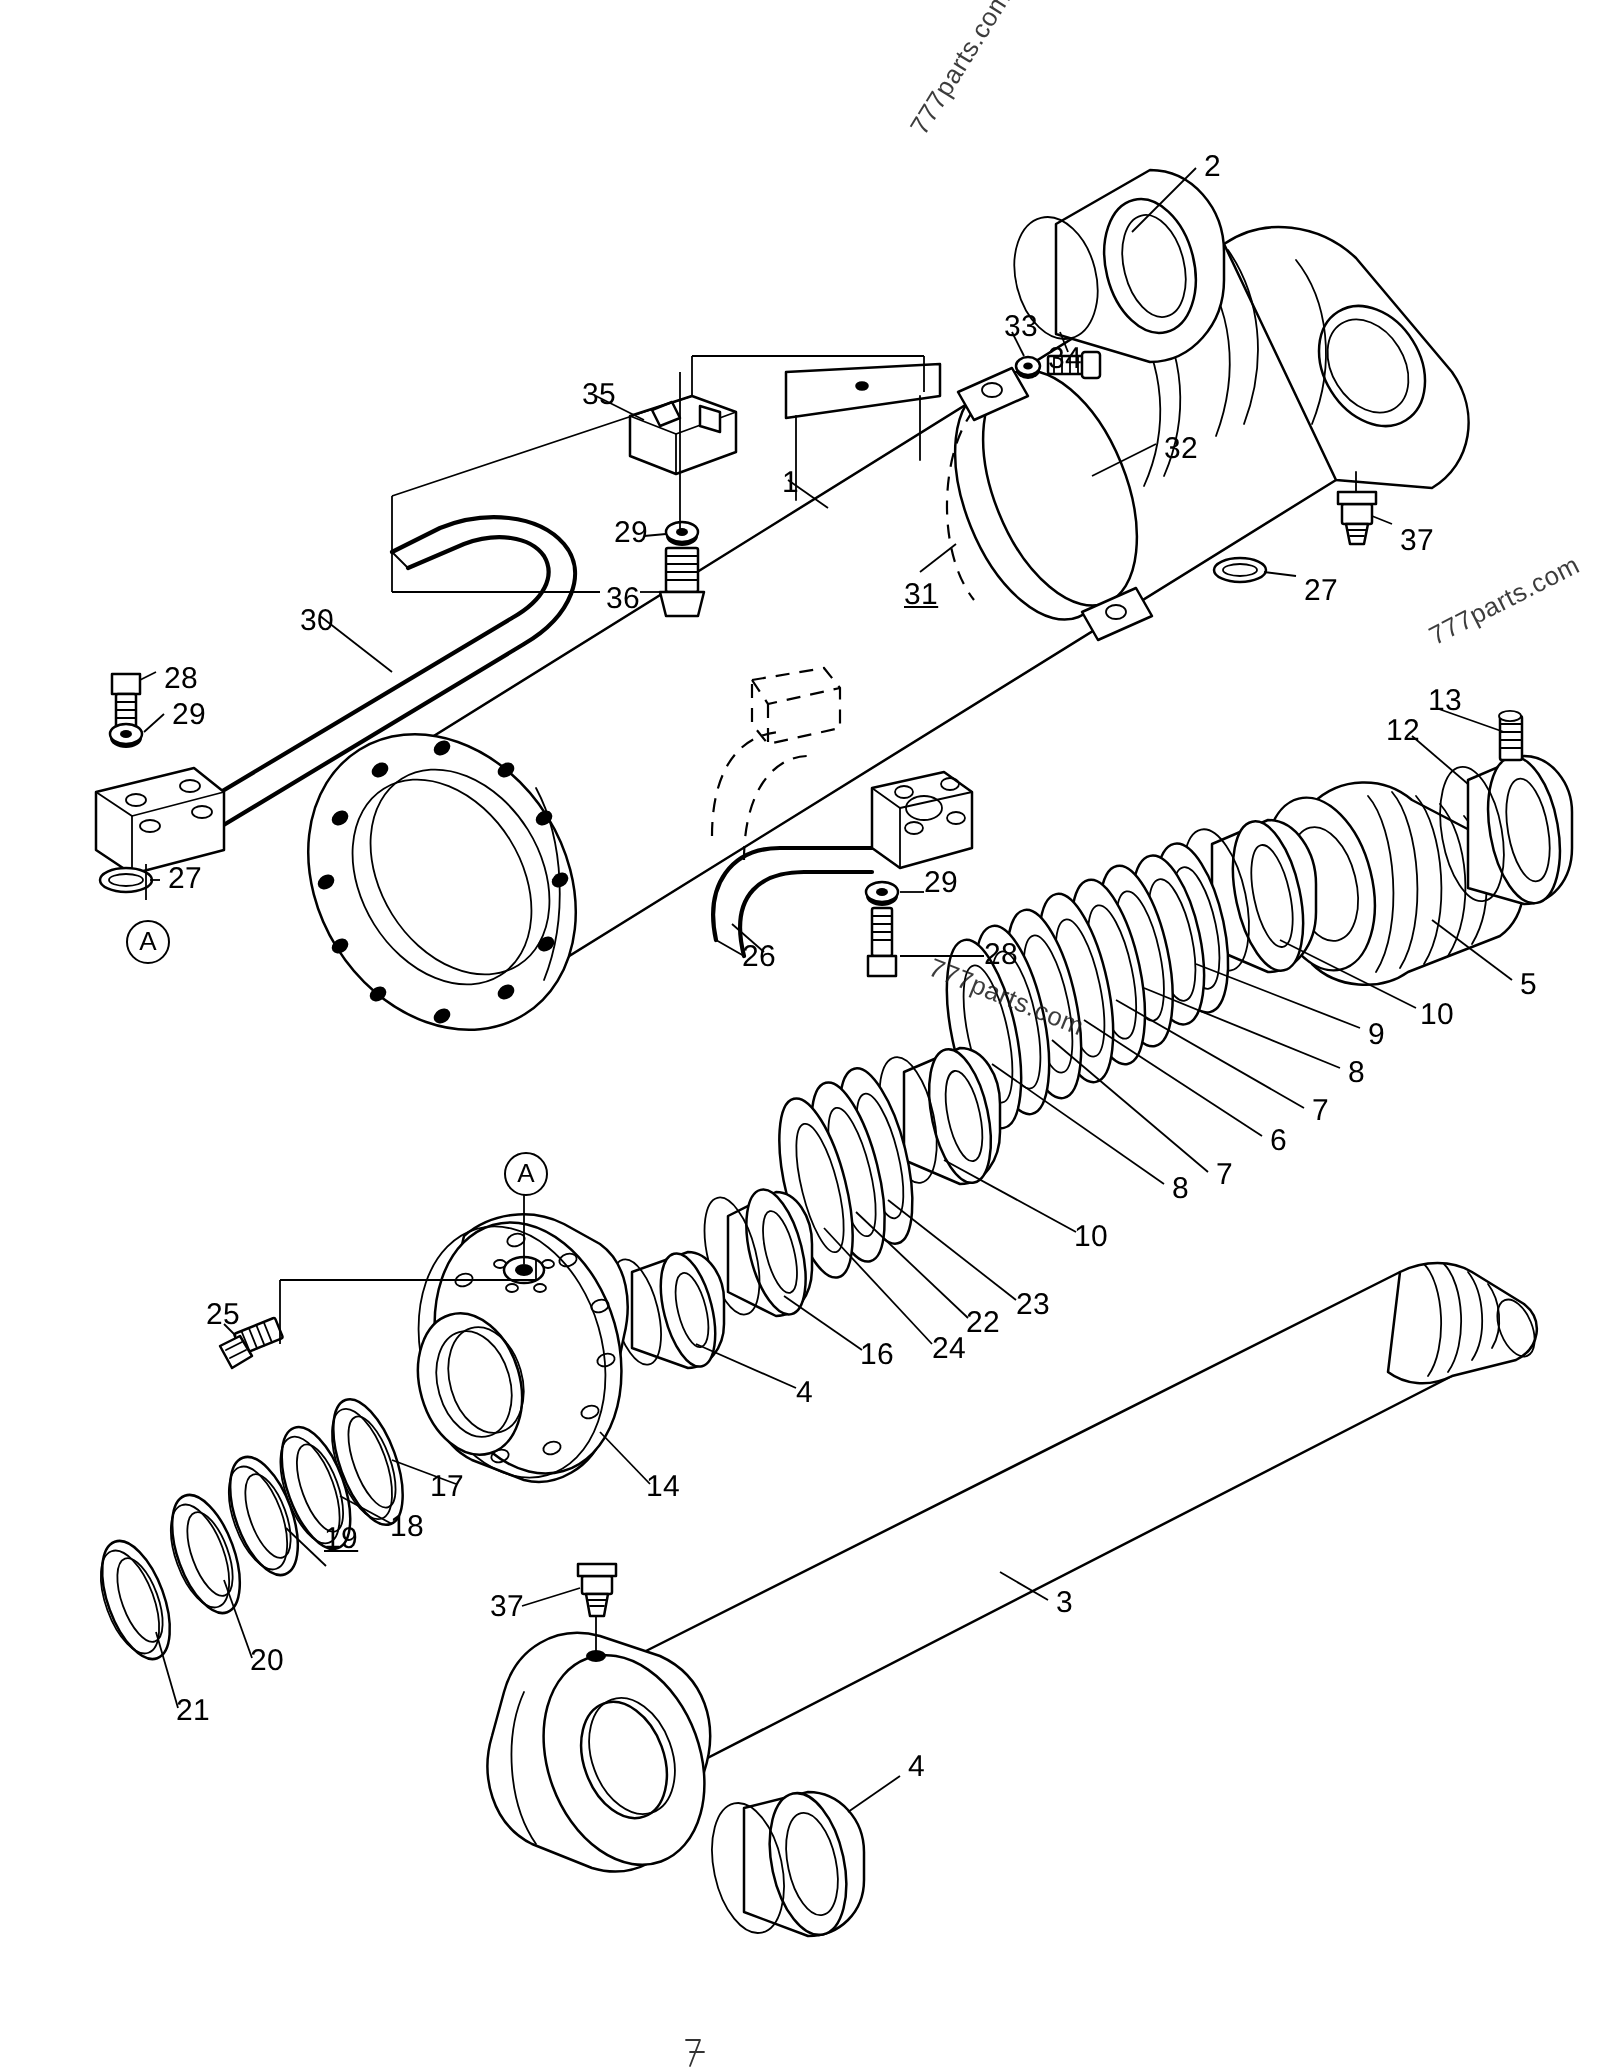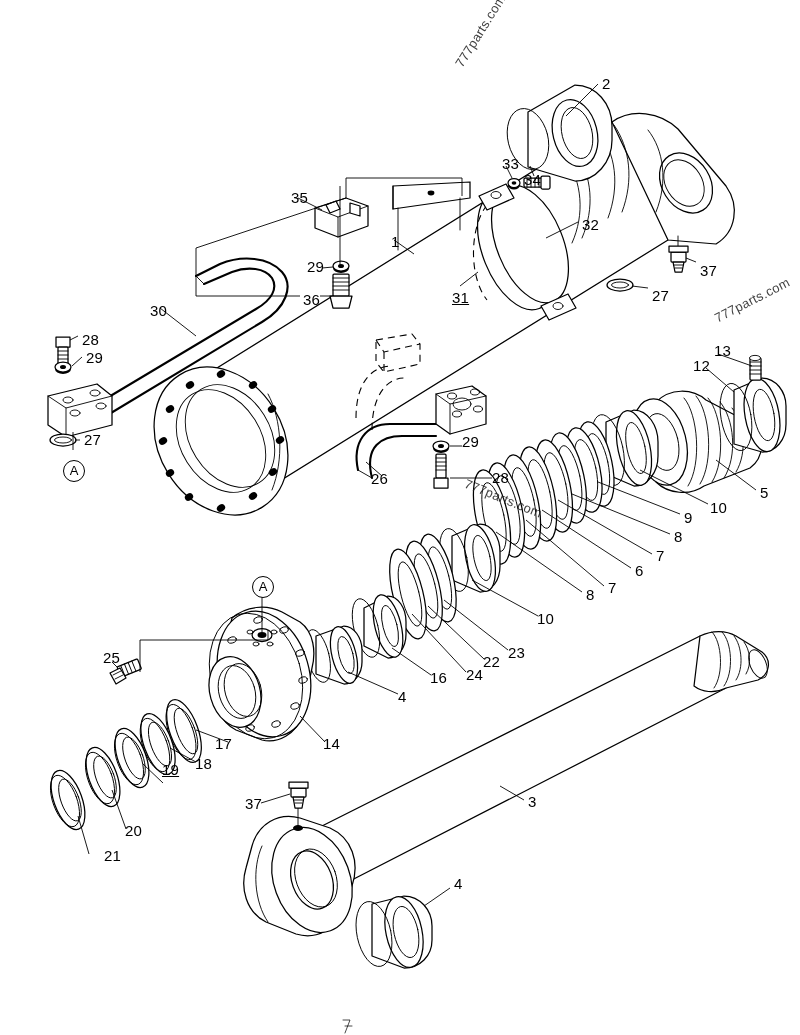--- a/index.html
+++ b/index.html
@@ -528,21 +528,21 @@
   <div class="callout" style="left:483px;top:654px;">22</div>
   <div class="callout" style="left:466px;top:667px;">24</div>
   <div class="callout" style="left:430px;top:670px;">16</div>
   <div class="callout" style="left:398px;top:689px;">4</div>
   <div class="callout" style="left:323px;top:736px;">14</div>
   <div class="callout" style="left:91px;top:650px;margin-left:12px;">25</div>
   <div class="callout" style="left:215px;top:736px;">17</div>
   <div class="callout" style="left:195px;top:756px;">18</div>
   <div class="callout" style="left:162px;top:762px;text-decoration:underline;">19</div>
   <div class="callout" style="left:125px;top:823px;">20</div>
-  <div class="callout" style="left:88px;top:848px;margin-left:16px;">21</div>
+  <div class="callout" style="left:88px;top:848px;">21</div>
   <div class="callout" style="left:245px;top:796px;">37</div>
   <div class="callout" style="left:528px;top:794px;">3</div>
   <div class="callout" style="left:454px;top:876px;">4</div>
 
   <div class="bubble" style="left:63px;top:460px;">A</div>
   <div class="bubble" style="left:252px;top:576px;">A</div>
 
   <div class="wm" style="left:452px;top:62px;transform:rotate(-58deg);transform-origin:0 0;">777parts.com</div>
   <div class="wm" style="left:712px;top:312px;transform:rotate(-27deg);transform-origin:0 0;">777parts.com</div>
   <div class="wm" style="left:468px;top:476px;transform:rotate(22deg);transform-origin:0 0;">777parts.com</div>

